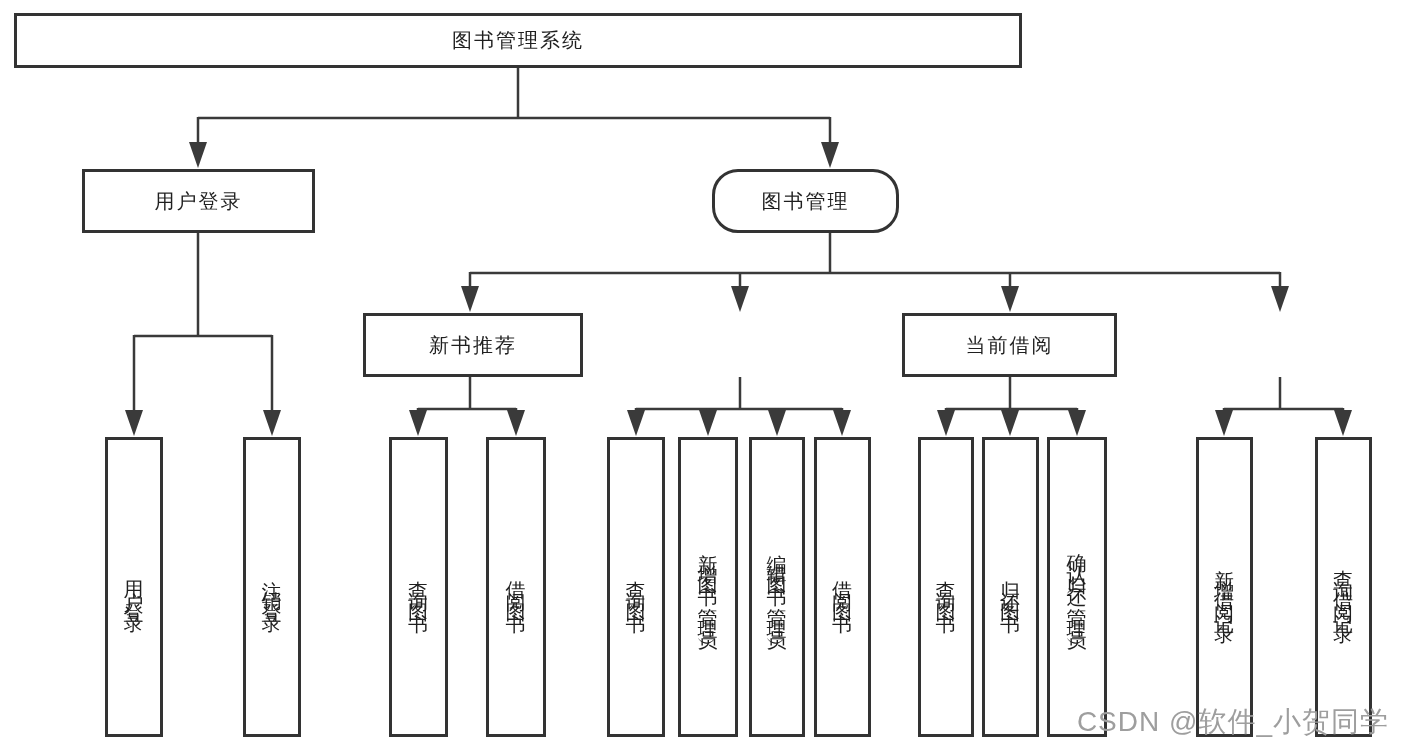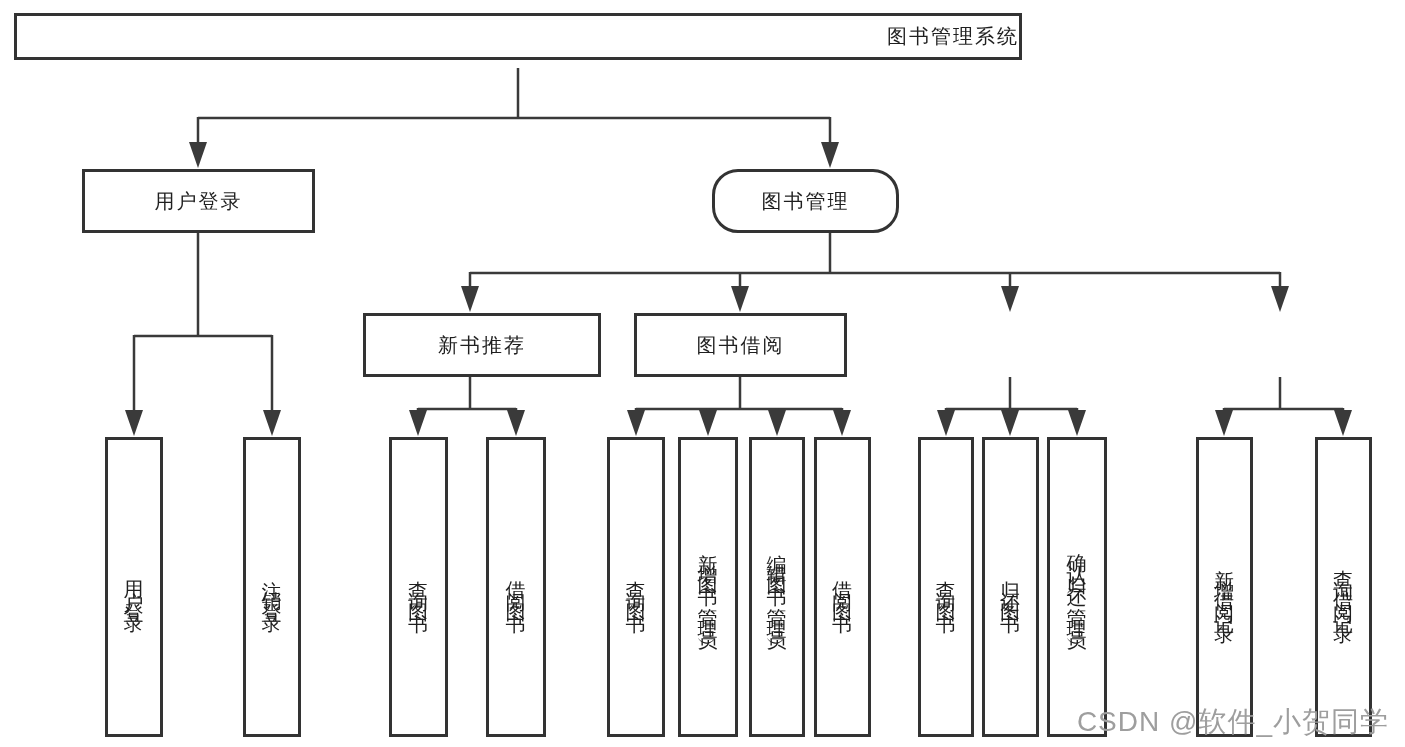--- a/index.html
+++ b/index.html
@@ -115,36 +115,36 @@
 
       <polygon points="937,410 955,410 946,436"></polygon>
       <polygon points="1001,410 1019,410 1010,436"></polygon>
       <polygon points="1068,410 1086,410 1077,436"></polygon>
 
       <polygon points="1215,410 1233,410 1224,436"></polygon>
       <polygon points="1334,410 1352,410 1343,436"></polygon>
     </g>
   </svg>
 
-  <div class="node hbox" style="left:14px;top:13px;width:1008px;height:47px;justify-content:flex-end;">
+  <div class="node hbox" style="left:14px;top:13px;width:1008px;height:55px;">
     <span>图书管理系统</span>
   </div>
 
   <div class="node hbox" style="left:82px;top:169px;width:233px;height:64px;">
     <span>用户登录</span>
   </div>
   <div class="node hbox" style="left:712px;top:169px;width:187px;height:64px;border-radius:26px;">
     <span>图书管理</span>
   </div>
 
-  <div class="node hbox" style="left:363px;top:313px;width:238px;height:64px;">
+  <div class="node hbox" style="left:363px;top:313px;width:220px;height:64px;">
     <span>新书推荐</span>
   </div>
-  <div class="node hbox" style="left:634px;top:313px;width:213px;height:64px;">
-    <span>图书借阅</span>
+  <div class="node hbox" style="left:902px;top:313px;width:215px;height:64px;">
+    <span>当前借阅</span>
   </div>
 
   <div class="node vbox" style="left:105px;top:437px;width:58px;height:300px;">
     <span>用户登录</span>
   </div>
   <div class="node vbox" style="left:243px;top:437px;width:58px;height:300px;">
     <span>注销登录</span>
   </div>
 
   <div class="node vbox" style="left:389px;top:437px;width:59px;height:300px;">

